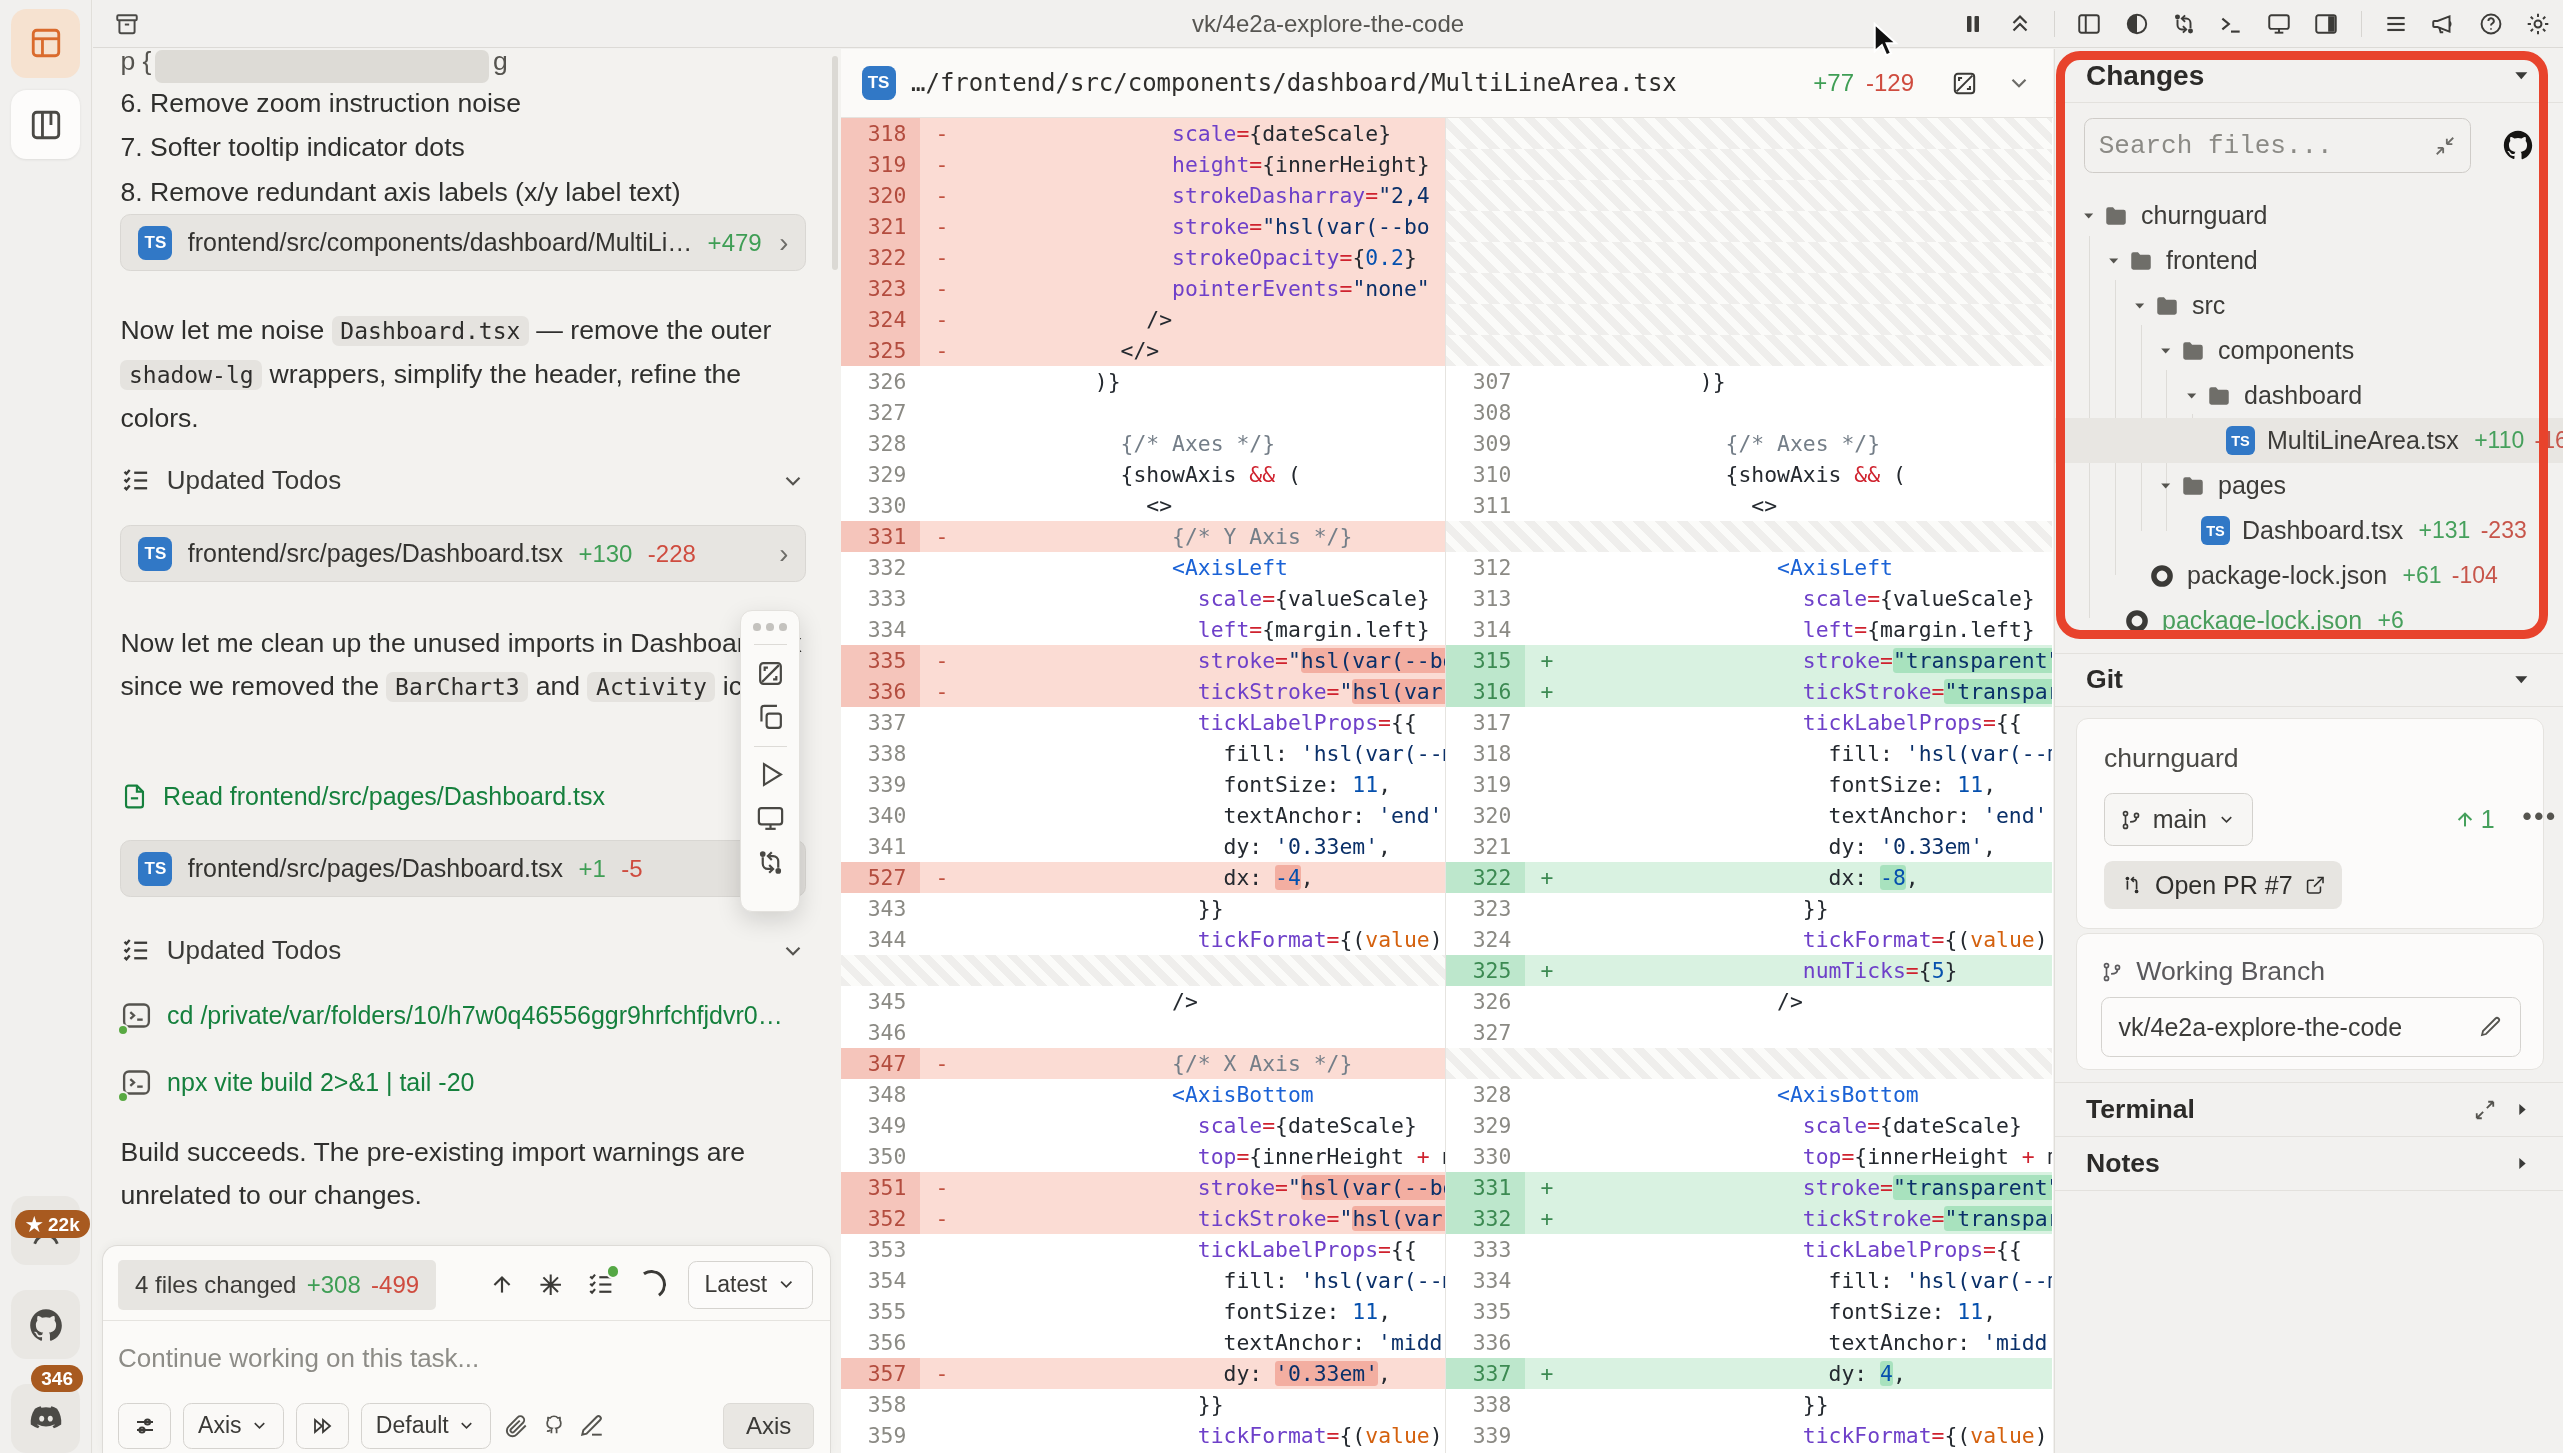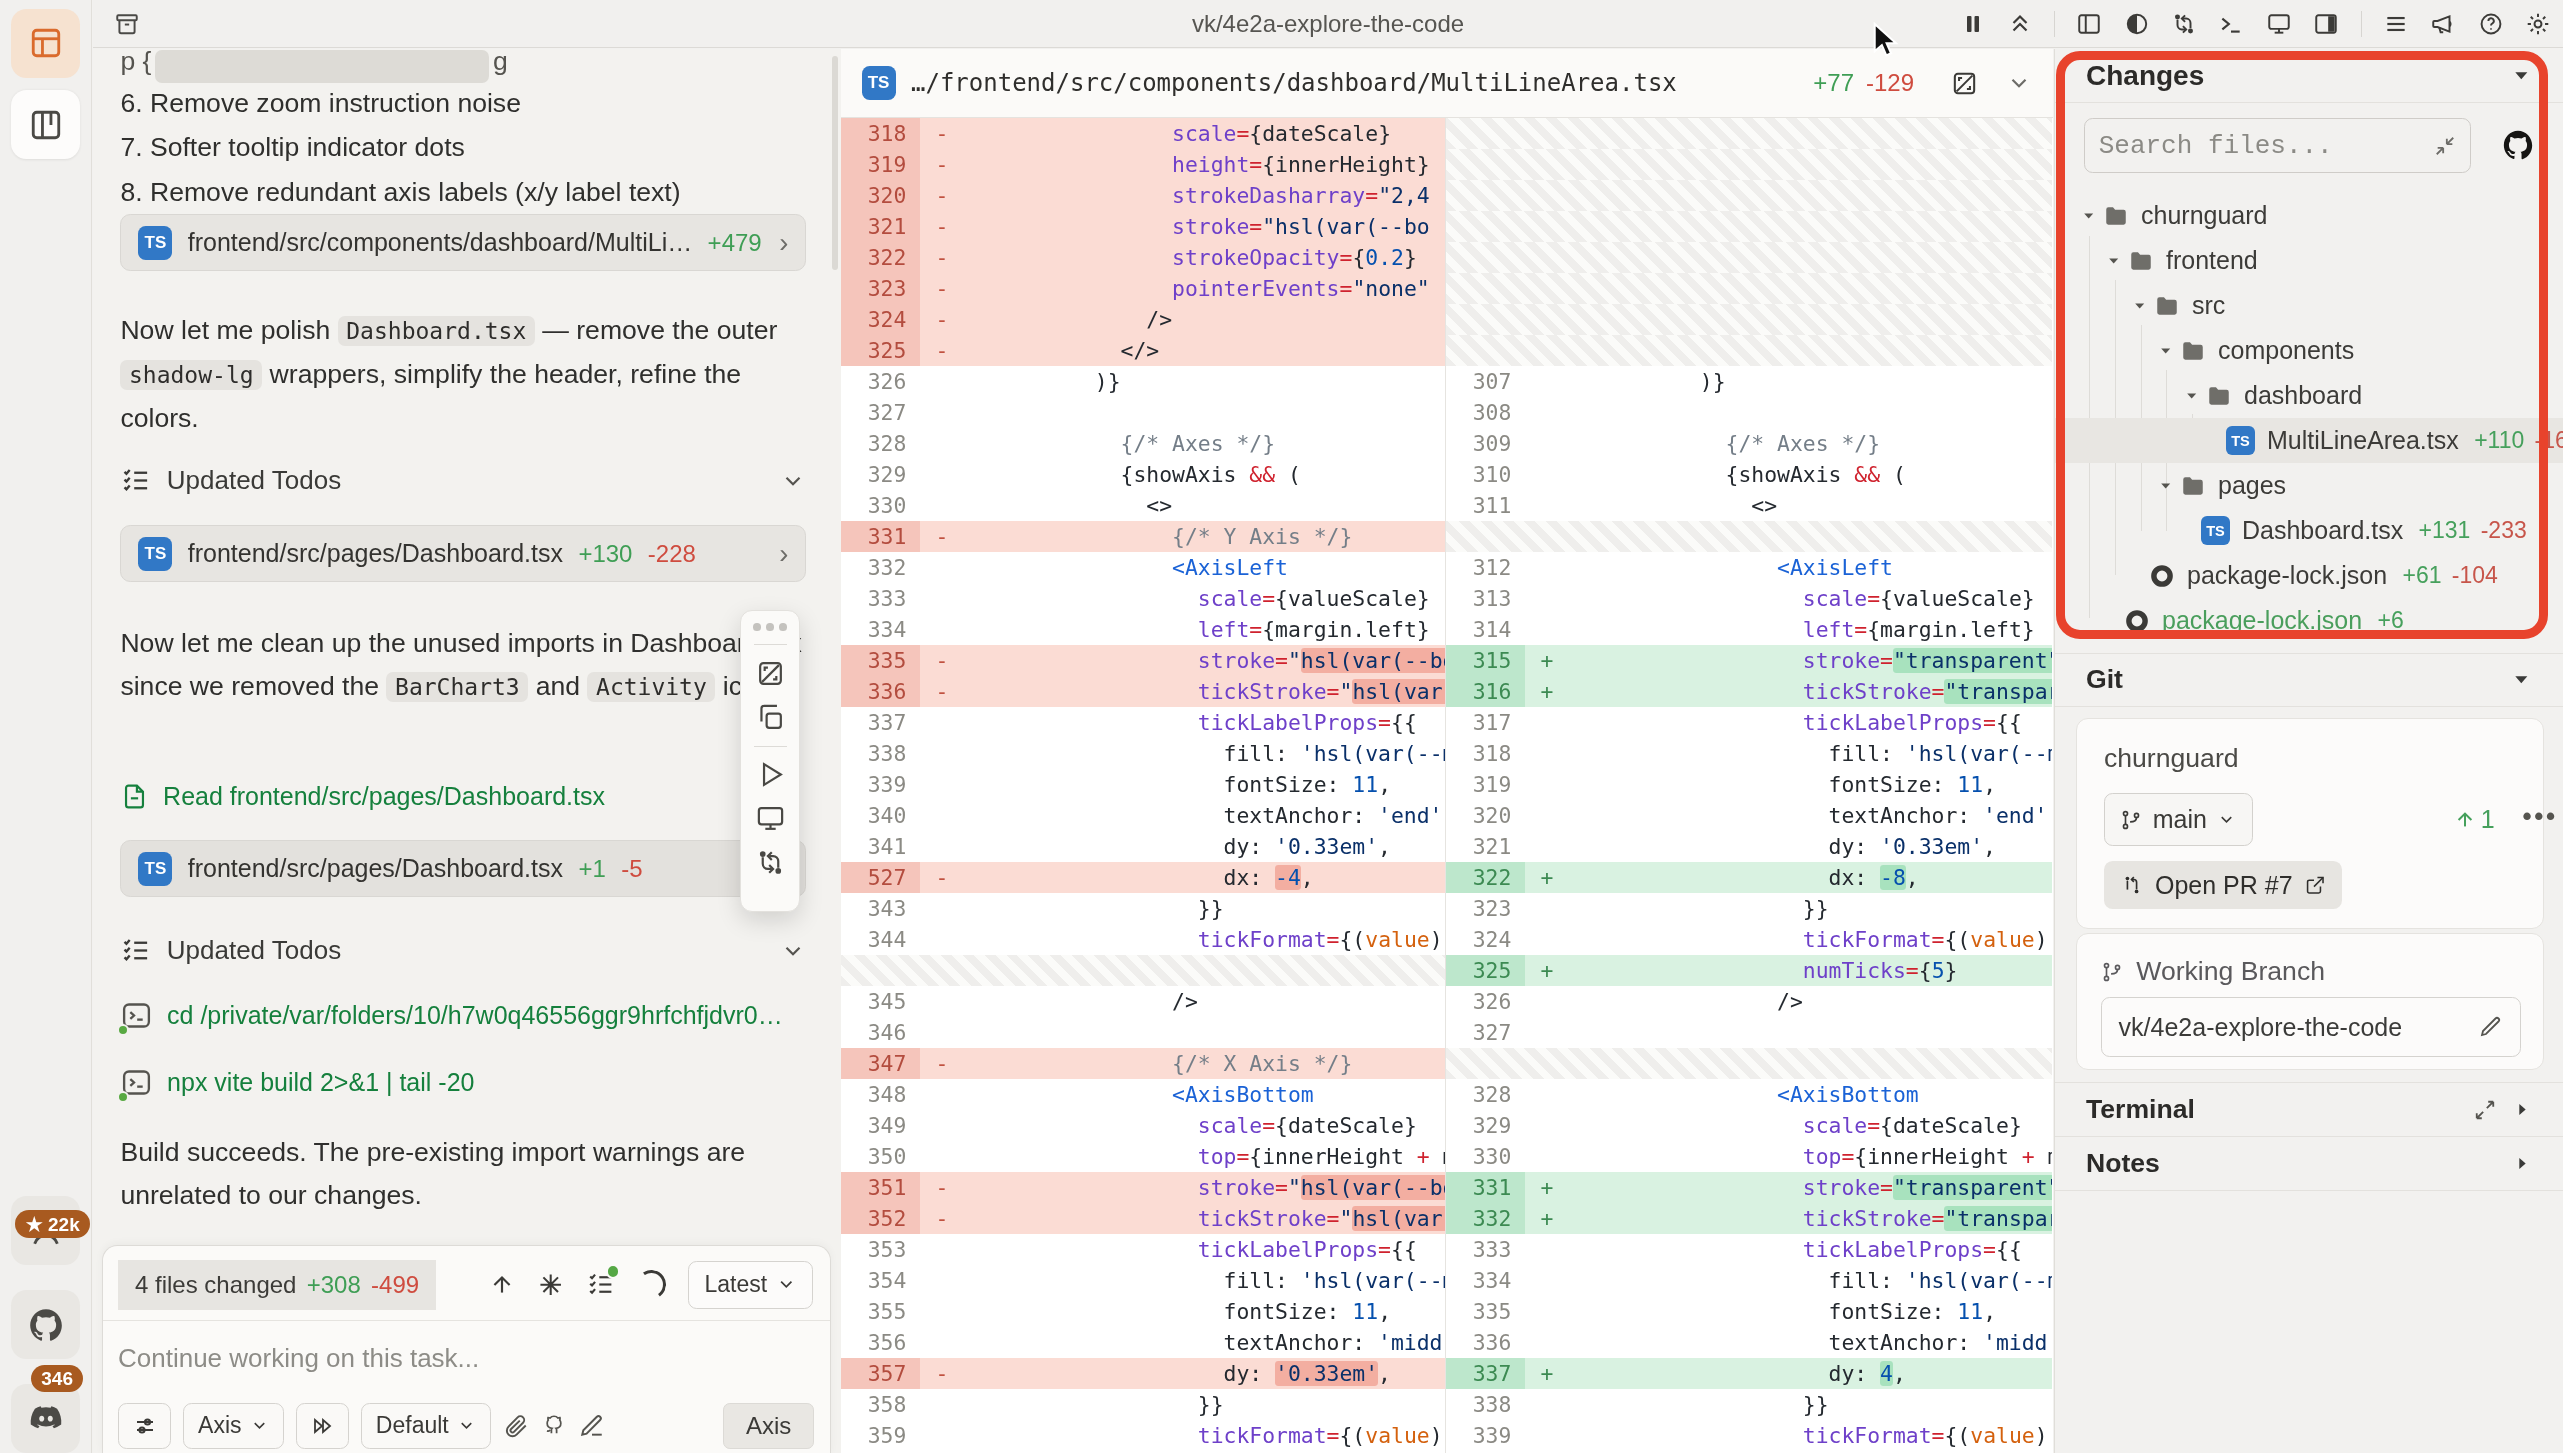--- a/index.html
+++ b/index.html
@@ -36,21 +36,21 @@
   .trow{display:flex;align-items:center;gap:15.4px;width:686px;color:#3a3a37}
   .trow .lbl{font-size:26px;color:#3a3a37}
   .trow .vchev{margin-left:auto;color:#55544f}
   .rrow{display:flex;align-items:center;gap:13.7px;color:#15803d;font-size:25px}
   .termico{position:relative;width:33px;height:33px;color:#55544f}
   .gdot{position:absolute;left:-3.4px;bottom:-4.3px;width:12px;height:12px;border-radius:50%;background:#58a942;border:2.6px solid #f3f2ef}
   .fade{color:#55544f}
 
   .composer{position:absolute;left:8.6px;right:10.3px;top:1196px;bottom:0;background:#fbfaf8;border:0.9px solid #dddbd7;border-bottom:none;border-radius:15.4px 15.4px 0 0;box-shadow:0 -1.7px 8.6px rgba(0,0,0,.04)}
   .statusrow{display:flex;align-items:center;padding:13.7px 17px 10.3px 15.4px;gap:22px}
-  .scount{background:#e7e5e1;border-radius:0;height:50px;display:flex;align-items:center;gap:10.3px;padding:0 17px;font-size:24px;color:#3c3b38}
+  .scount{background:#e7e5e1;border-radius:5px;height:50px;display:flex;align-items:center;gap:10.3px;padding:0 17px;font-size:24px;color:#3c3b38}
   .sic{color:#3b3a37;display:flex;align-items:center;justify-content:center}
   .latestbtn{height:48px;border:0.9px solid #d5d3cf;background:#fcfbfa;border-radius:8.6px;display:flex;align-items:center;gap:8.6px;padding:0 15.4px;font-size:23px;color:#3b3a37}
   .inputrow{border-top:0.9px solid #e5e3df;padding:22px 17px 19px 15.4px;font-size:26px;color:#8d8c87}
   .inputrow input{border:none;outline:none;background:transparent;font-size:26px;color:#3a3a37;width:100%;font-family:"Liberation Sans",sans-serif}
   .inputrow input::placeholder{color:#8d8c87}
   .ctrlrow{position:absolute;left:0;right:0;bottom:5.1px;display:flex;align-items:center;gap:12px;padding:0 15.4px}
   .cbtn{height:46px;border:0.9px solid #d5d3cf;background:#faf9f7;border-radius:8.6px;display:flex;align-items:center;gap:8.6px;padding:0 13.7px;font-size:23px;color:#3b3a37}
   .cico{color:#55544f;display:flex;align-items:center}
   .sendbtn{margin-left:auto;height:46px;background:#e9e7e3;border:0.9px solid #dcdad6;border-radius:6.9px;display:flex;align-items:center;padding:0 22px;font-size:24px;color:#3b3a37}
   .spin{width:29px;height:29px;border-radius:50%;border:3.4px solid transparent;border-top-color:#3b3a37;border-left-color:#3b3a37;transform:rotate(100deg)}
@@ -285,21 +285,21 @@
     <div class="blk ctext" style="top:122px">8. Remove redundant axis labels (x/y label text)</div>
 
     <div class="blk fchip" style="top:165px">
       <span class="ts">TS</span>
       <span class="fname">frontend/src/components/dashboard/MultiLi…</span>
       <span class="plus">+479</span>
       <span class="chev">›</span>
     </div>
 
     <div class="blk ctext" style="top:260px;width:690px">
-      <span>Now let me polish </span><span class="codechip">Dashboard.tsx</span><span> — remove the outer </span><span class="codechip">shadow-lg</span><span> wrappers, simplify the header, refine the colors.</span>
+      <span>Now let me noise </span><span class="codechip">Dashboard.tsx</span><span> — remove the outer </span><span class="codechip">shadow-lg</span><span> wrappers, simplify the header, refine the colors.</span>
     </div>
 
     <div class="blk trow" style="top:416px">
       <span>
           <svg width="31" height="31" viewBox="0 0 24 24" fill="none" stroke="currentColor" stroke-width="1.8">
             <path d="M3.5 5.3l1.5 1.5 2.5-3"></path>
             <path d="M3.5 11.3l1.5 1.5 2.5-3"></path>
             <path d="M3.5 17.3l1.5 1.5 2.5-3"></path>
             <line x1="11" y1="6" x2="21" y2="6"></line>
             <line x1="11" y1="12" x2="21" y2="12"></line>

